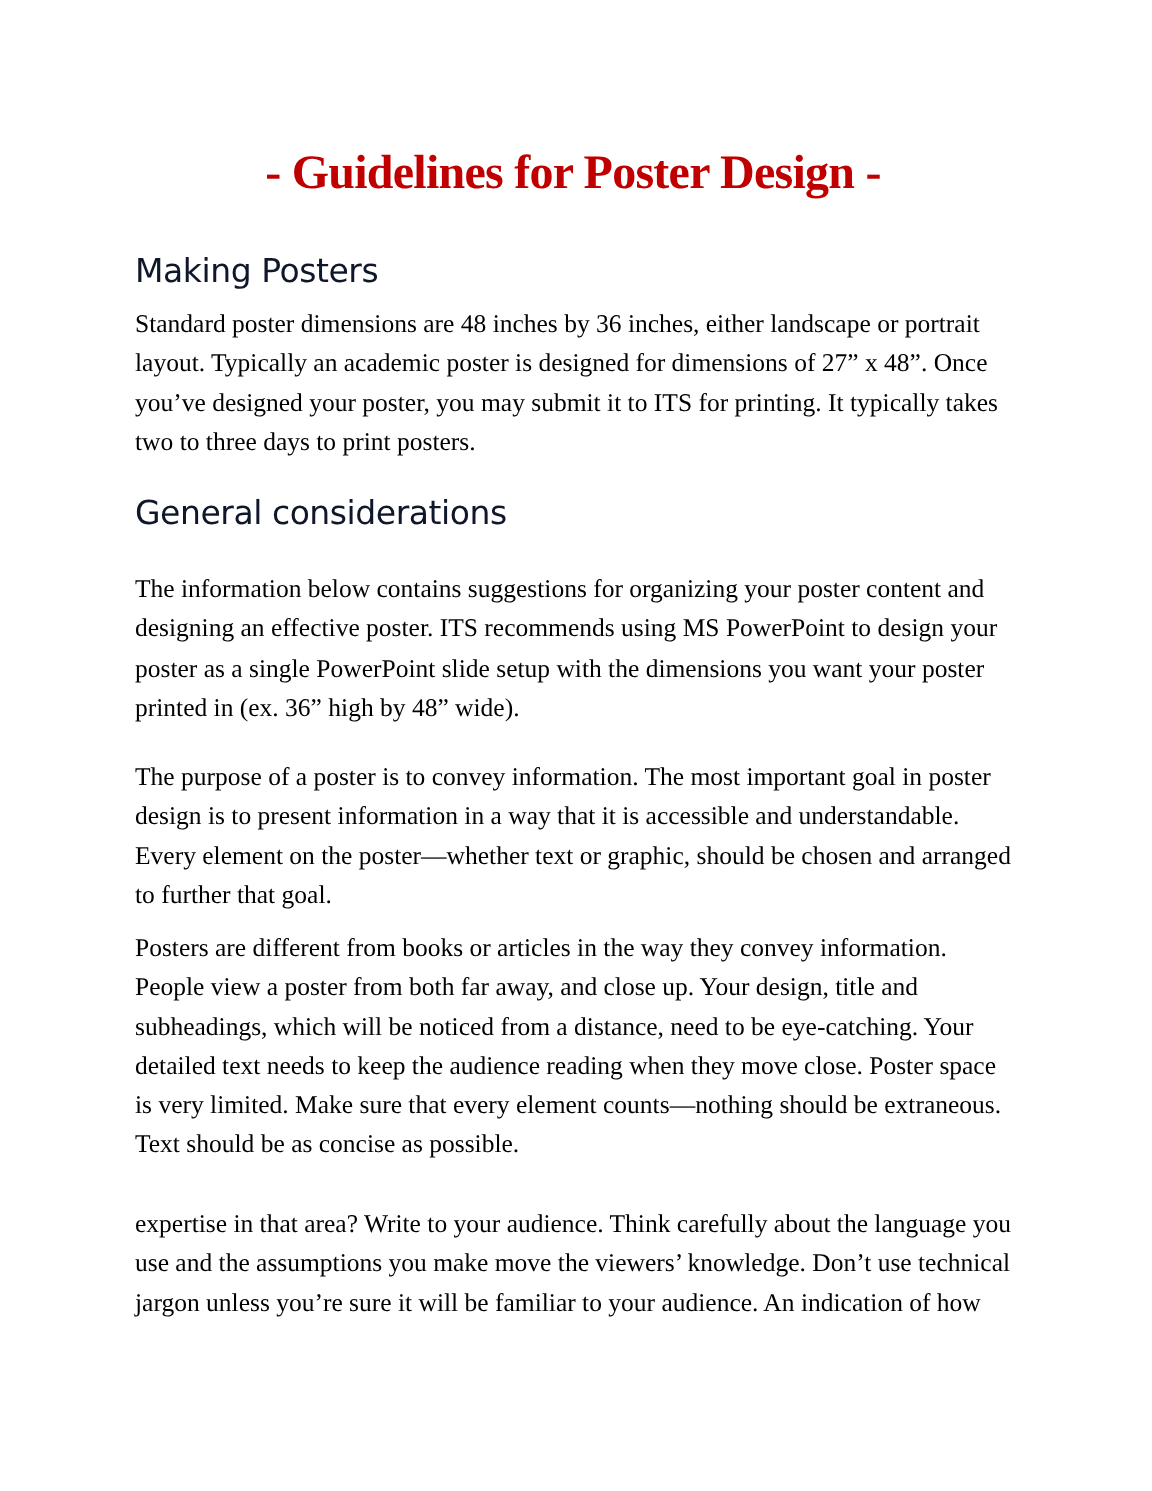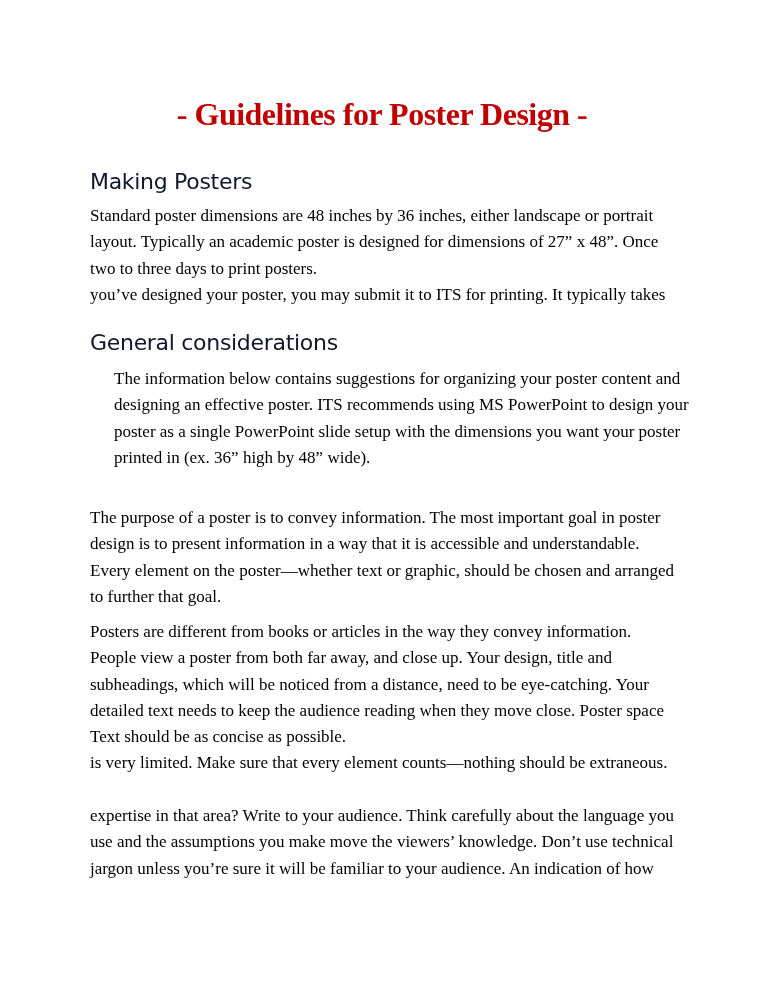--- a/index.html
+++ b/index.html
@@ -27,47 +27,47 @@
 
 <div class="page">
 
   <h1 class="title">- Guidelines for Poster Design -</h1>
 
   <h2 class="h2" style="top:167px;">Making Posters</h2>
 
   <p class="p" style="top:203px;">
     <span class="line">Standard poster dimensions are 48 inches by 36 inches, either landscape or portrait</span>
     <span class="line">layout.  Typically an academic poster is designed for dimensions of 27” x 48”.  Once</span>
+    <span class="line">you’ve designed your poster, you may submit it to ITS for printing.  It typically takes</span>
     <span class="line">two to three days to print posters.</span>
-    <span class="line">you’ve designed your poster, you may submit it to ITS for printing.  It typically takes</span>
   </p>
 
   <h2 class="h2" style="top:328px;">General considerations</h2>
 
-  <p class="p" style="top:366px;margin-left:24px;">
+  <p class="p" style="top:380px;">
     <span class="line">The information below contains suggestions for organizing your poster content and</span>
     <span class="line">designing an effective poster. ITS recommends using MS PowerPoint to design your</span>
     <span class="line">poster as a single PowerPoint slide setup with the dimensions you want your poster</span>
     <span class="line">printed in (ex. 36” high by 48” wide).</span>
   </p>
 
   <p class="p" style="top:505px;">
     <span class="line">The purpose of a poster is to convey information. The most important goal in poster</span>
     <span class="line">design is to present information in a way that it is accessible and understandable.</span>
     <span class="line">Every element on the poster—whether text or graphic, should be chosen and arranged</span>
     <span class="line">to further that goal.</span>
   </p>
 
   <p class="p" style="top:619px;">
     <span class="line">Posters are different from books or articles in the way they convey information.</span>
     <span class="line">People view a poster from both far away, and close up. Your design, title and</span>
     <span class="line">subheadings, which will be noticed from a distance, need to be eye-catching. Your</span>
     <span class="line">detailed text needs to keep the audience reading when they move close. Poster space</span>
+    <span class="line">is very limited. Make sure that every element counts—nothing should be extraneous.</span>
     <span class="line">Text should be as concise as possible.</span>
-    <span class="line">is very limited. Make sure that every element counts—nothing should be extraneous.</span>
   </p>
 
   <p class="p" style="top:803px;">
     <span class="line">expertise in that area? Write to your audience.  Think carefully about the language you</span>
     <span class="line">use and the assumptions you make move the viewers’ knowledge. Don’t use technical</span>
     <span class="line">jargon unless you’re sure it will be familiar to your audience. An indication of how</span>
   </p>
 
 </div>
 

